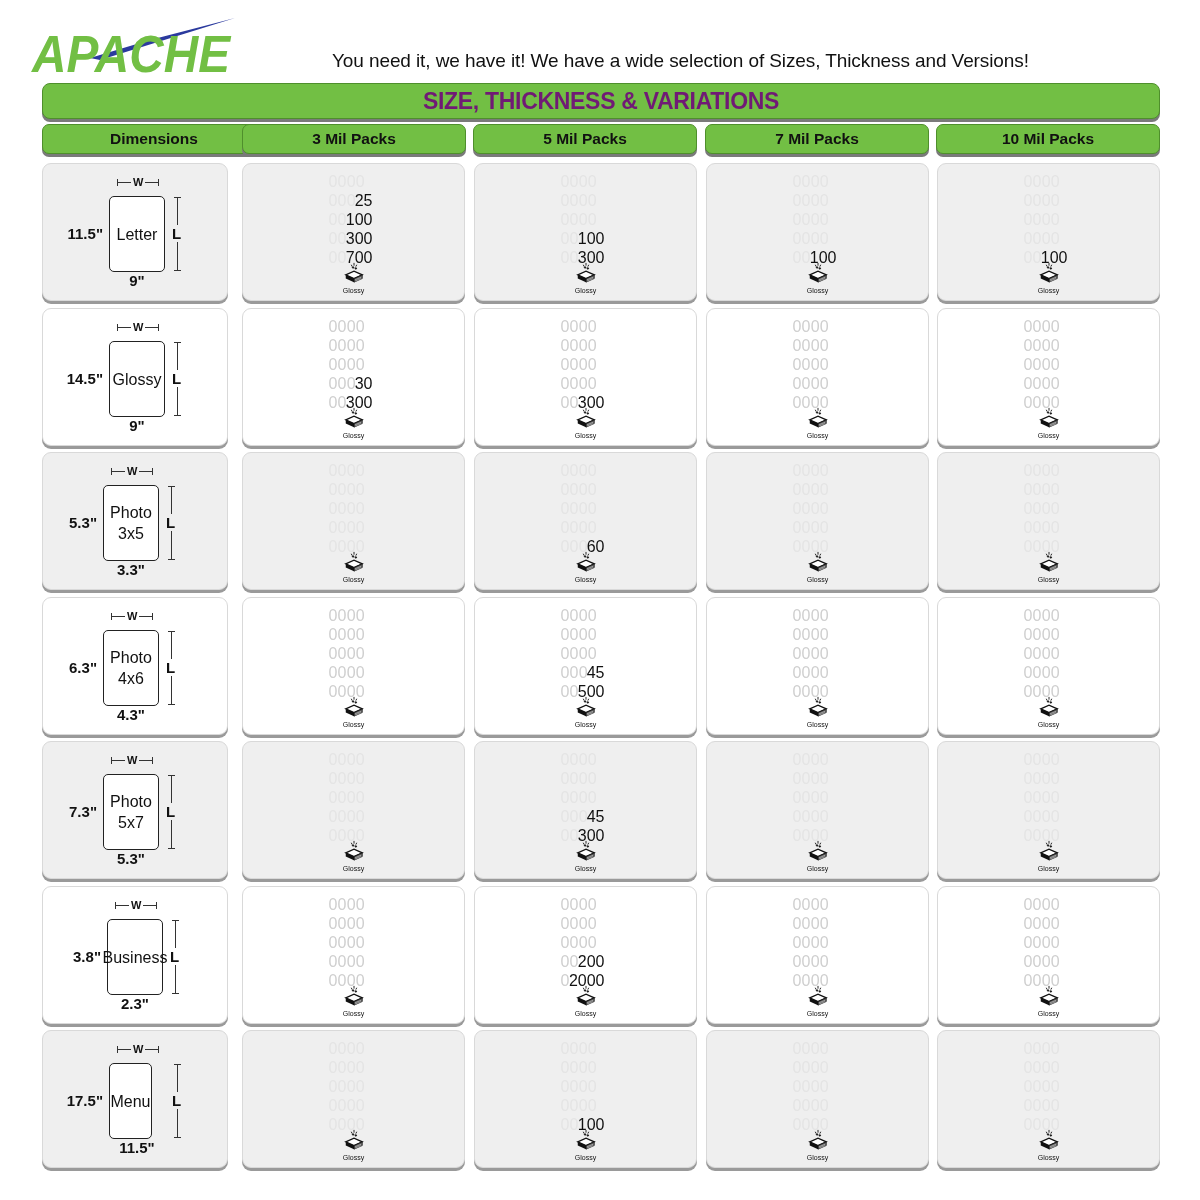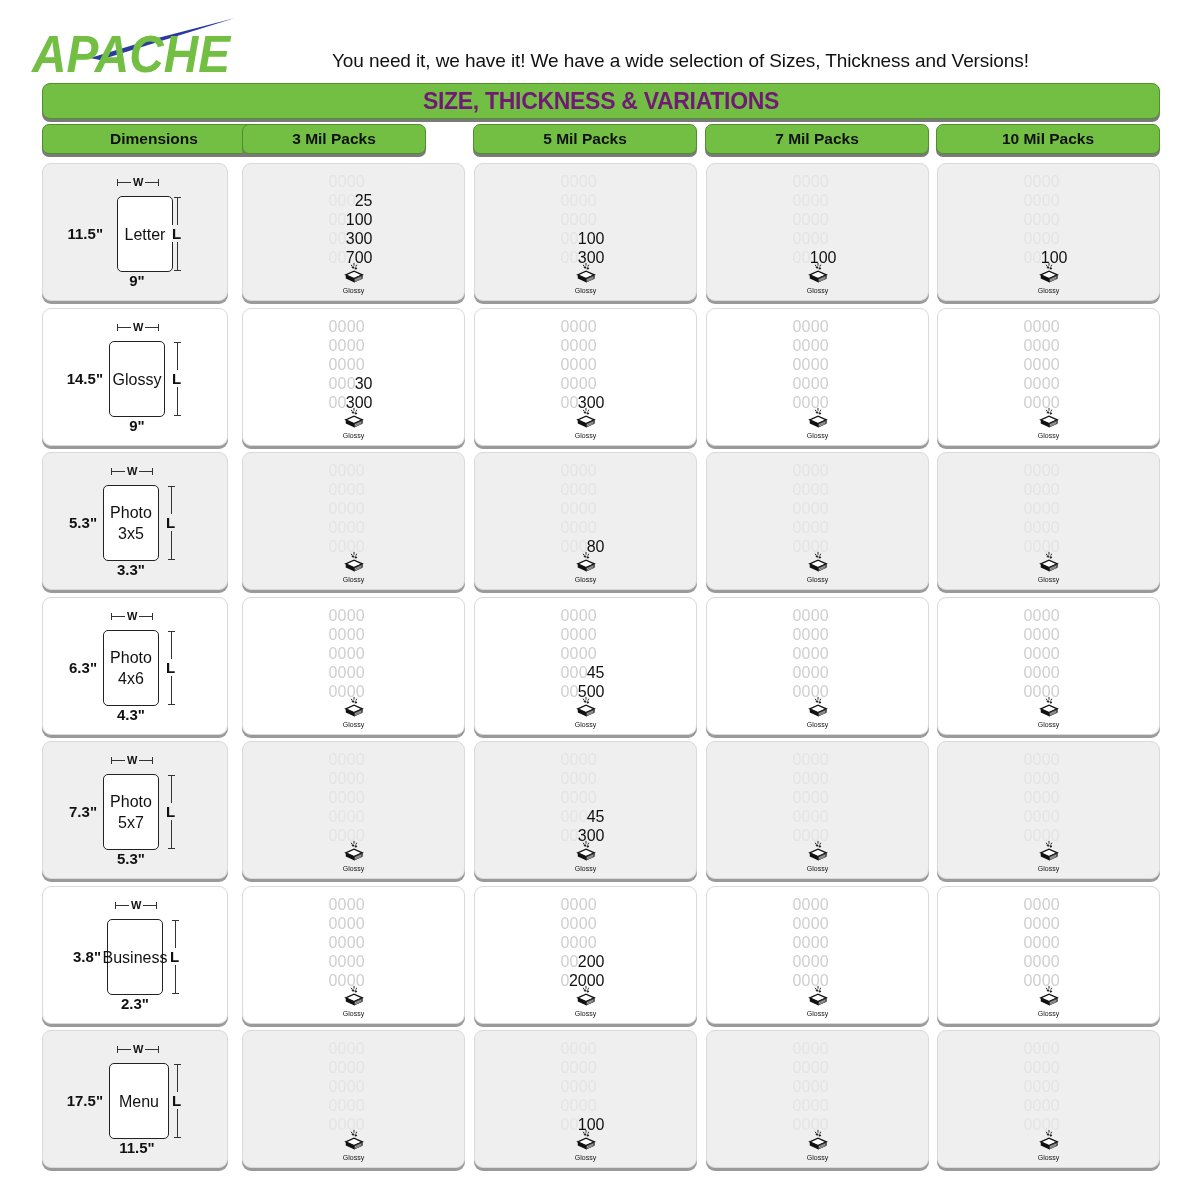--- a/index.html
+++ b/index.html
@@ -70,33 +70,33 @@
     <polygon points="60,44 200,2 120,26 205,4 70,46" fill="#2b3a9e"></polygon>
     <text x="2" y="58" font-family="Liberation Sans, sans-serif" font-size="52" font-style="italic" font-weight="bold" fill="#72bf44" textLength="198" lengthAdjust="spacingAndGlyphs">APACHE</text>
   </svg>
 </div>
 
 <div class="tagline">You need it, we have it! We have a wide selection of Sizes, Thickness and Versions!</div>
 
 <div class="banner">SIZE, THICKNESS &amp; VARIATIONS</div>
 
 <div class="hdr" style="left:42px;width:224px;">Dimensions</div>
-<div class="hdr" style="left:242px;width:184px;">3 Mil Packs</div>
+<div class="hdr" style="left:242px;width:224px;">3 Mil Packs</div>
 <div class="hdr" style="left:473px;width:224px;">5 Mil Packs</div>
 <div class="hdr" style="left:705px;width:224px;">7 Mil Packs</div>
 <div class="hdr" style="left:936px;width:224px;">10 Mil Packs</div>
 
 <div id="grid">
     <div class="cell shade" style="left: 42px; top: 163px; width: 186px;">
       <div class="dim-w" style="left:74px;">
         <span class="ln l"></span>
         <span>W</span>
         <span class="ln r"></span>
       </div>
-      <div class="sheet" style="left:74px;top:32px;width:56px;height:76px;text-align:right;">
+      <div class="sheet" style="left:66px;top:32px;width:56px;height:76px;text-align:right;">
         <div>Letter</div>
       </div>
       <div class="len-bar" style="left:134px;top:33px;height:74px;"></div>
       <div class="len-L" style="left:129px;top:61px;background:#efefef;">L</div>
       <div class="len-val" style="right:124px;top:61px;">11.5"</div>
       <div class="wid-val" style="left:66px;width:56px;text-align:center;top:108px;">9"</div>
     </div>
     <div class="cell shade" style="left: 242px; top: 163px; width: 223px;">
       <div class="qty">
         <div class="qrow">
@@ -443,21 +443,21 @@
           <span class="ghost">0000</span>
         </div>
         <div class="qrow">
           <span class="ghost">0000</span>
         </div>
         <div class="qrow">
           <span class="ghost">0000</span>
         </div>
         <div class="qrow">
           <span class="ghost">0000</span>
-          <span class="val" style="background:#efefef;">80</span>
+          <span class="val" style="background:#efefef;">60</span>
         </div>
       </div>
       <div class="glossy">
         <span><svg viewBox="0 0 24 24">
             <g stroke="#111" stroke-width="1" fill="none">
               <path d="M9 3l1 2M12 1v3M15 3l-1 2"></path>
               <circle cx="11" cy="6" r="0.8" fill="#111"></circle>
               <circle cx="14" cy="7" r="0.8" fill="#111"></circle>
             </g>
             <polygon points="3,14 12,10 21,14 12,18" fill="#fff" stroke="#111" stroke-width="1.4"></polygon>
@@ -979,21 +979,21 @@
           </svg></span>
         <span class="gl">Glossy</span>
       </div>
     </div>
     <div class="cell shade" style="left: 42px; top: 1030px; width: 186px;">
       <div class="dim-w" style="left:74px;">
         <span class="ln l"></span>
         <span>W</span>
         <span class="ln r"></span>
       </div>
-      <div class="sheet" style="left:66px;top:32px;width:60px;height:76px;">
+      <div class="sheet" style="left:66px;top:32px;width:43px;height:76px;">
         <div>Menu</div>
       </div>
       <div class="len-bar" style="left:134px;top:33px;height:74px;"></div>
       <div class="len-L" style="left:129px;top:61px;background:#efefef;">L</div>
       <div class="len-val" style="right:124px;top:61px;">17.5"</div>
       <div class="wid-val" style="left:66px;width:56px;text-align:center;top:108px;">11.5"</div>
     </div>
     <div class="cell shade" style="left: 242px; top: 1030px; width: 223px;">
       <div class="qty">
         <div class="qrow">

